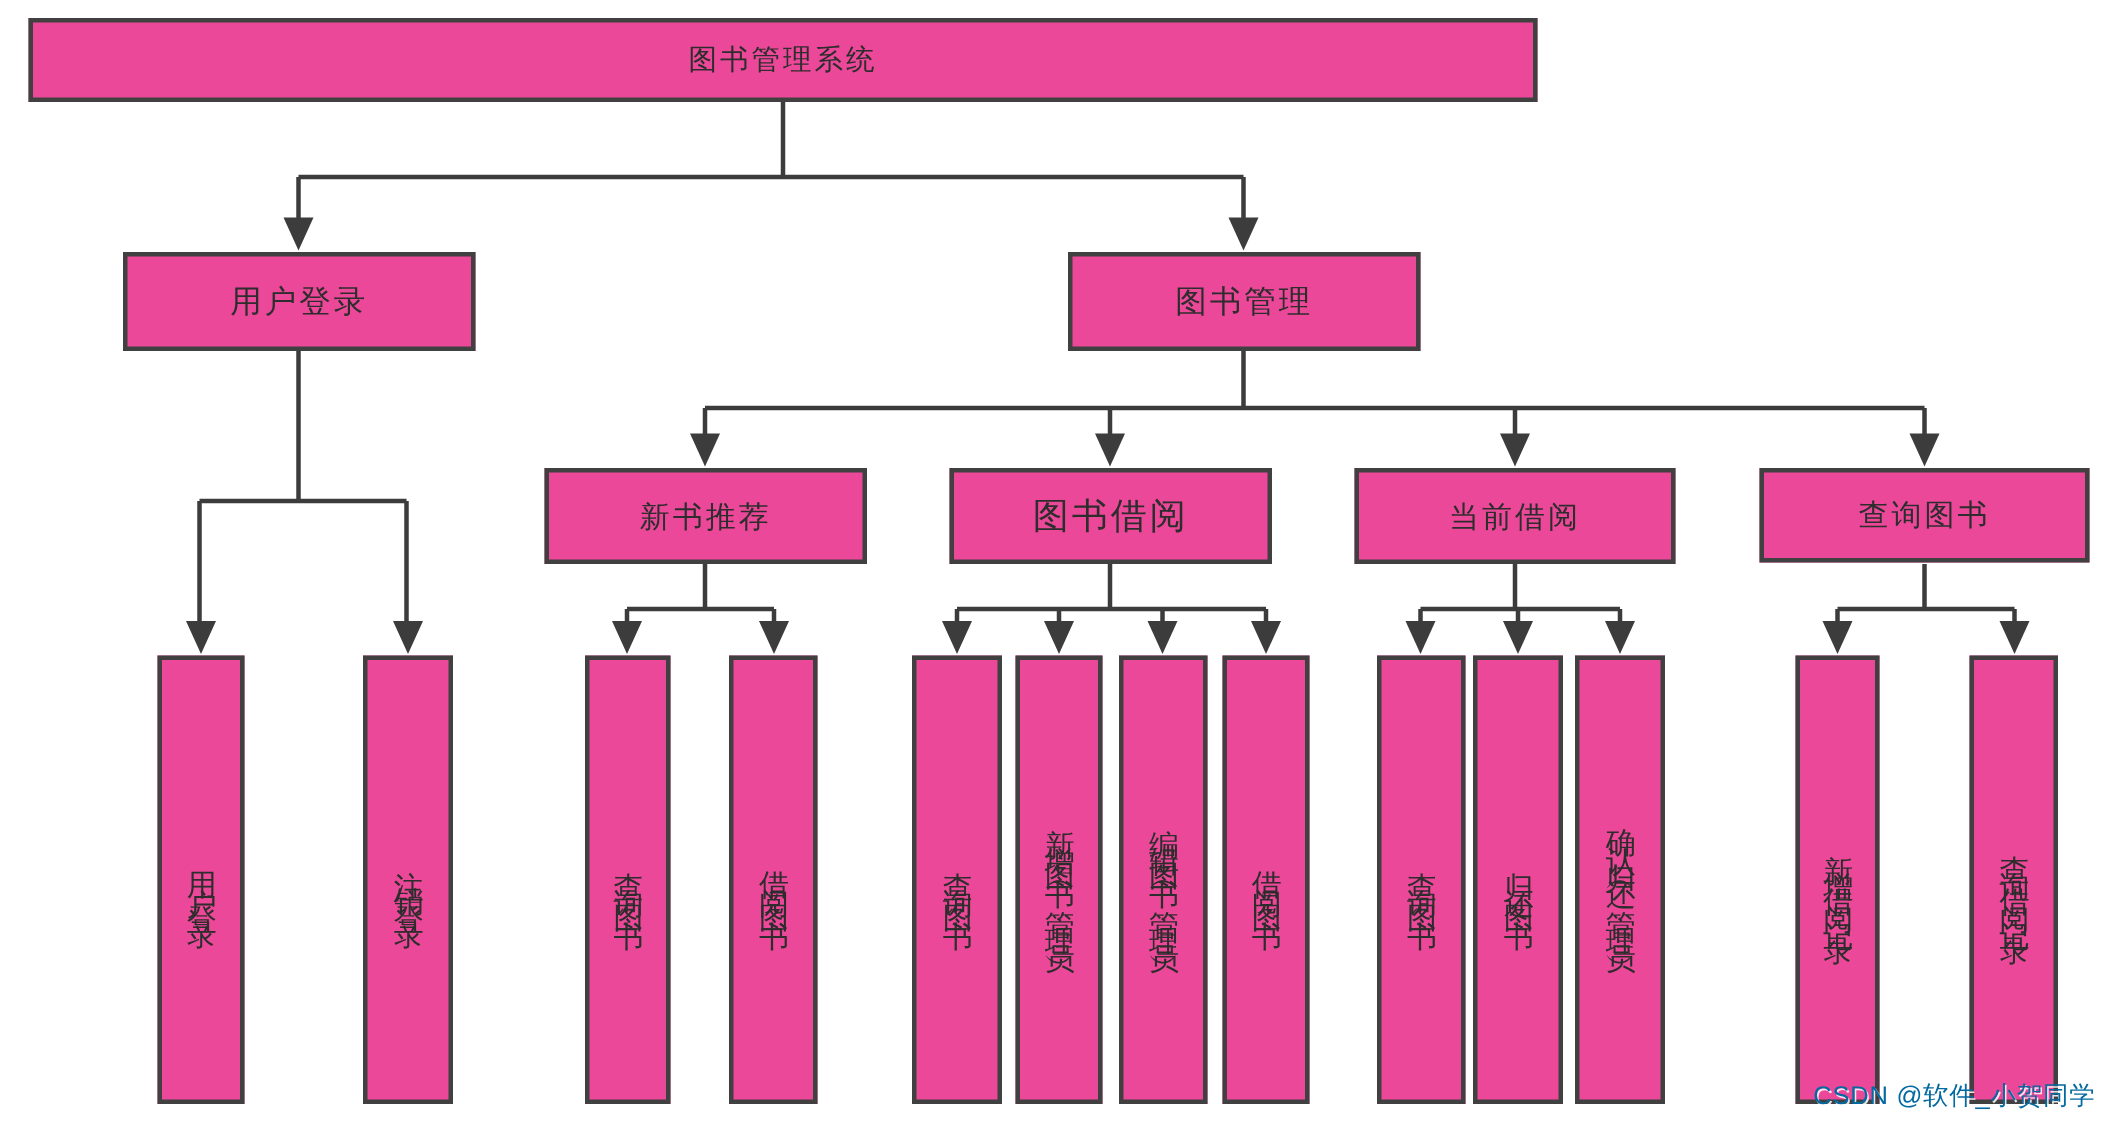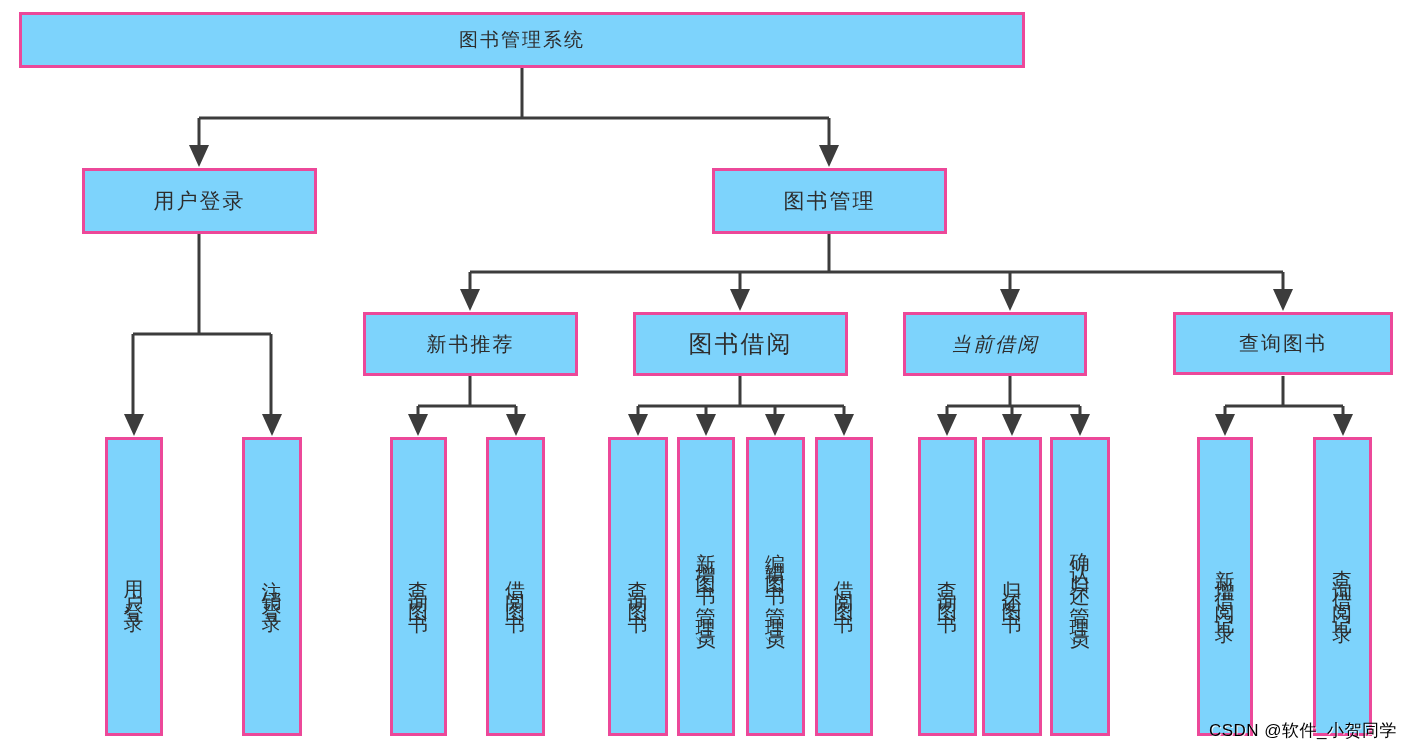--- a/index.html
+++ b/index.html
@@ -14,34 +14,34 @@
   }
   .wires {
     position: absolute;
     left: 0; top: 0;
     width: 1405px; height: 747px;
     z-index: 0;
   }
   .box {
     position: absolute;
     box-sizing: border-box;
-    border: 3px solid #ec4899;
-    background: #7dd3fc;
+    border: 3px solid #404040;
+    background: #ec4899;
     display: flex;
     align-items: center;
     justify-content: center;
     z-index: 1;
   }
   .box.h { letter-spacing: 2px; }
   .root-box  { left: 19px;  top: 12px;  width: 1006px; height: 56px; font-size: 19px; }
   .l2-0 { left: 82px;  top: 168px; width: 235px; height: 66px; font-size: 21px; }
   .l2-1 { left: 712px; top: 168px; width: 235px; height: 66px; font-size: 21px; }
   .l3-0 { left: 363px;  top: 312px; width: 215px; height: 64px; font-size: 20px; }
   .l3-1 { left: 633px;  top: 312px; width: 215px; height: 64px; font-size: 24px; }
-  .l3-2 { left: 903px;  top: 312px; width: 184px; height: 64px; font-size: 20px; font-style: italic; }
+  .l3-2 { left: 903px;  top: 312px; width: 214px; height: 64px; font-size: 20px; }
   .l3-3 { left: 1173px; top: 312px; width: 220px; height: 63px; font-size: 20px; }
   .leaf { top: 437px; height: 299px; }
   .vtext {
     writing-mode: vertical-rl;
     font-size: 20px;
     letter-spacing: 11px;
     line-height: 1;
     white-space: nowrap;
   }
   .lf-0  { left: 105px;  width: 58px; }
@@ -57,21 +57,21 @@
   .lf-10 { left: 1050px; width: 60px; }
   .lf-11 { left: 1197px; width: 56px; }
   .lf-12 { left: 1313px; width: 59px; }
   .watermark {
     position: absolute;
     right: 8px;
     top: 719px;
     z-index: 2;
     font-size: 17px;
     letter-spacing: 0.5px;
-    color: #000000;
+    color: #0369a1;
     text-shadow: 1px 1px 0 rgba(255,255,255,0.85);
     background: transparent;
   }
 </style>
 </head>
 <body>
 
 <div class="canvas">
 
   <svg class="wires" viewBox="0 0 1405 747" xmlns="http://www.w3.org/2000/svg" aria-hidden="true">

